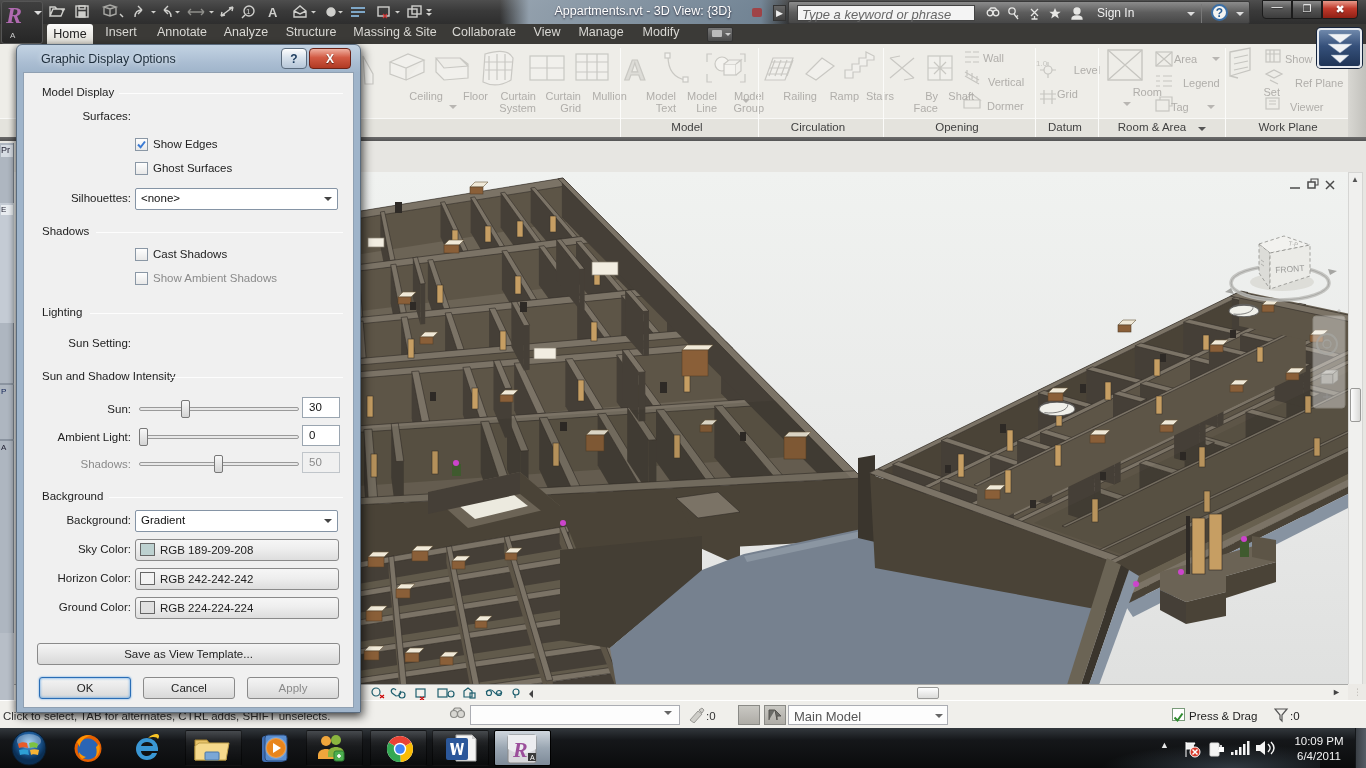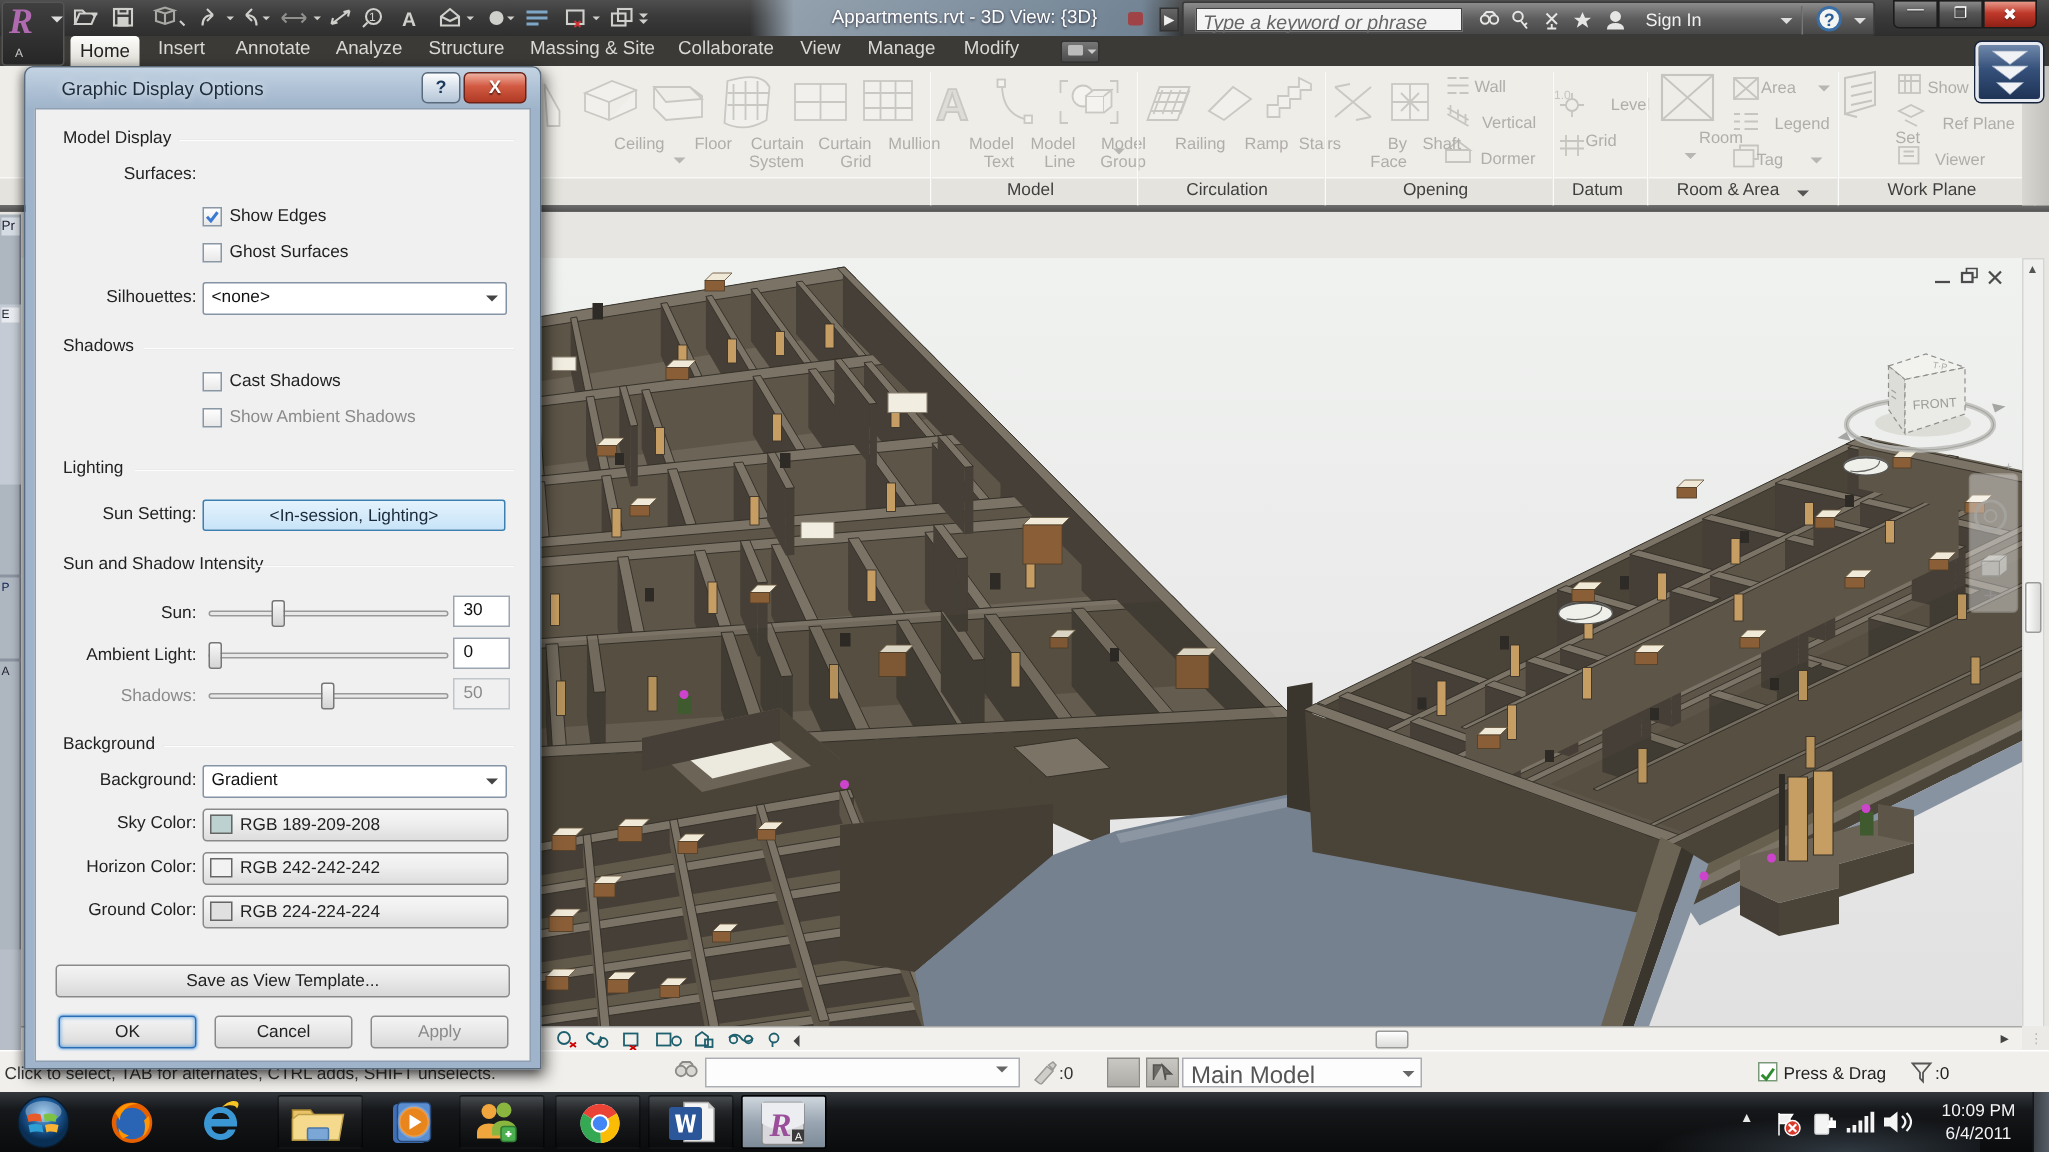--- a/index.html
+++ b/index.html
@@ -867,21 +867,21 @@
           <path d="M2 13 l8 -9 4 3 -8 9 z M11 3 l3 -2 2 2 -2 3 z" fill="#cfcec9" stroke="#9a9995"></path>
         </svg>
 <div class="abs" style="left:706px;top:9px;font-size:11.5px;color:#333">:0</div>
 <div class="abs" style="left:738px;top:4px;width:22px;height:20px;background:linear-gradient(#c9c8c3,#aeaca6);border:1px solid #8a8a86"></div>
 <div class="abs" style="left:764px;top:4px;width:22px;height:20px;background:linear-gradient(#c9c8c3,#aeaca6);border:1px solid #8a8a86">
 <svg width="16" height="14" style="position:absolute;left:2px;top:2px" viewBox="0 0 16 14">
             <path d="M2 12 V2 h6 M8 2 l6 6 -4 0 0 4 z" fill="#6a6a66" stroke="#55534f"></path>
           </svg>
         </div>
 <div class="abs" style="left:788px;top:4px;width:160px;height:20px;background:#fdfdfd;border:1px solid #abadb3">
-          <div class="abs" style="left:5px;top:3px;font-size:16px;color:#555">Main Model</div>
+          <div class="abs" style="left:5px;top:3px;font-size:13px;color:#555">Main Model</div>
 <div class="abs" style="left:146px;top:8px;width:0;height:0;border:4px solid transparent;border-top-color:#666"></div>
         </div>
 <div class="abs" style="left:1172px;top:7px;width:13px;height:13px;background:#fff;border:1px solid #7a9a7a"><svg width="11" height="11" viewBox="0 0 11 11">
             <path d="M1.5 5.5 l3 3 5 -7" stroke="#2e8b2e" stroke-width="2" fill="none"></path>
           </svg></div>
 <div class="abs" style="left:1189px;top:9px;font-size:11.5px;color:#222">Press &amp; Drag</div>
 <svg class="abs" style="left:1274px;top:6px" width="16" height="16" viewBox="0 0 16 16">
           <path d="M1 2 h12 l-5 6 v6 l-2 -2 v-4 z" fill="none" stroke="#555" stroke-width="1.2"></path>
         </svg>
 <div class="abs" style="left:1290px;top:9px;font-size:11.5px;color:#222">:0</div>
@@ -1010,21 +1010,20 @@
 <div class="abs combo" style="left:111px;top:115px;width:203px">&lt;none&gt;<span class="cArr"></span></div>
 <div class="abs dhdr" style="left:18px;top:152px">Shadows</div>
           <div class="abs dline" style="left:72px;top:159px;width:247px"></div>
 <div class="abs cb" style="left:111px;top:175px"></div>
           <div class="abs cblab" style="left:129px;top:175px;color:#222">Cast Shadows</div>
 <div class="abs cb" style="left:111px;top:199px"></div>
           <div class="abs cblab" style="left:129px;top:199px;color:#8a8a8a">Show Ambient Shadows</div>
 <div class="abs dhdr" style="left:18px;top:233px">Lighting</div>
           <div class="abs dline" style="left:66px;top:240px;width:253px"></div>
 <div class="abs dlabel" style="left:0;top:264px;width:107px">Sun Setting:</div>
-<div class="abs" style="left:111px;top:260px;width:202px;height:21px;background:linear-gradient(#e4f2fc,#c8e4f8);border:1px solid #3c7fb1;border-radius:2px;text-align:center;font-size:11.5px;color:#1a2a3a;padding-top:4px">&lt;In-session, Lighting&gt;</div>
 <div class="abs dhdr" style="left:18px;top:297px">Sun and Shadow Intensity</div>
           <div class="abs dline" style="left:147px;top:304px;width:172px"></div>
 <div class="abs dlabel" style="left:0;top:330px;width:107px;color:#222">Sun:</div>
           <div class="abs track" style="left:115px;top:334px;width:160px"></div>
           <div class="abs thumb" style="left:157px;top:327px"></div>
           <div class="abs vbox" style="left:278px;top:324px;background:#fff;border-color:#9aa5b0;color:#111">30</div>
 <div class="abs dlabel" style="left:0;top:358px;width:107px;color:#222">Ambient Light:</div>
           <div class="abs track" style="left:115px;top:362px;width:160px"></div>
           <div class="abs thumb" style="left:115px;top:355px"></div>
           <div class="abs vbox" style="left:278px;top:352px;background:#fff;border-color:#9aa5b0;color:#111">0</div>

